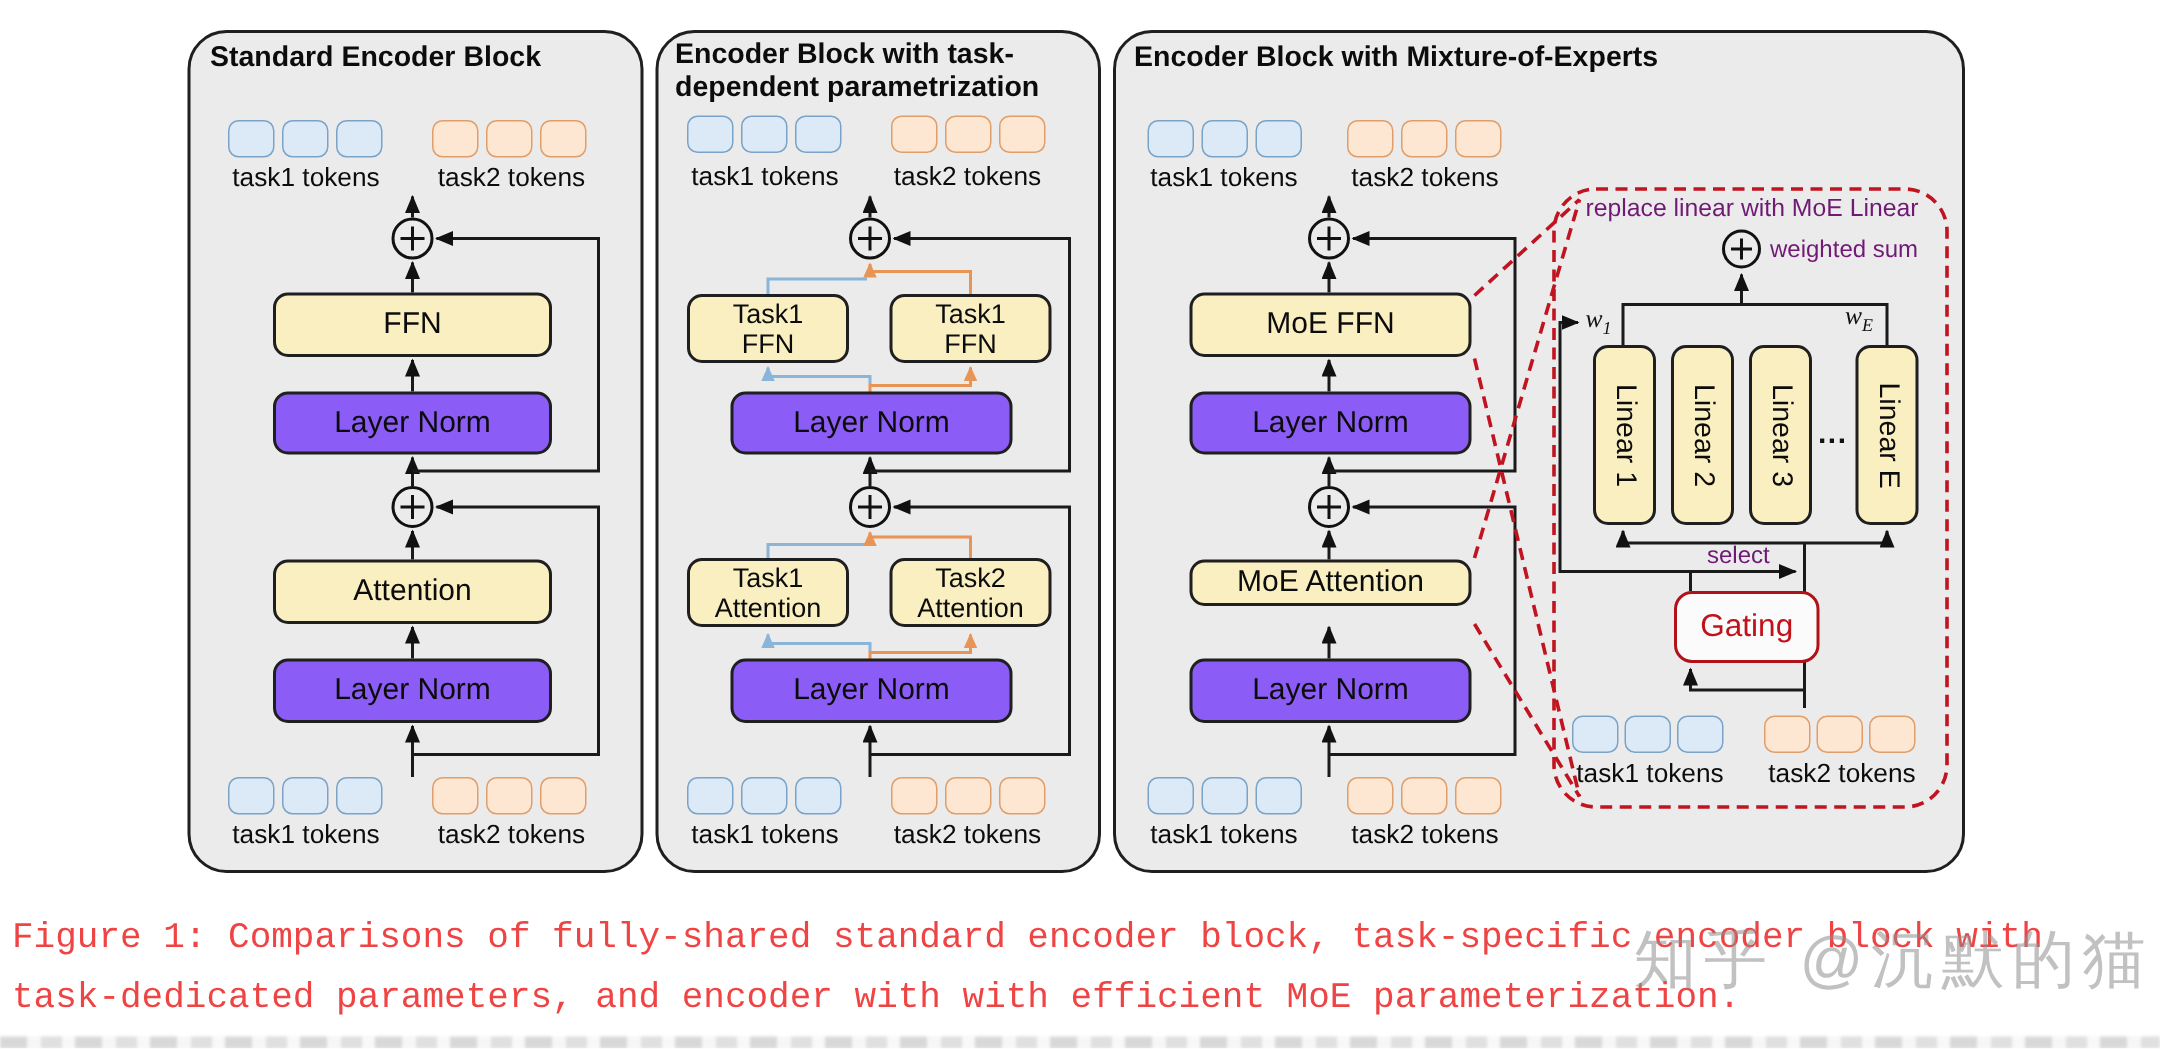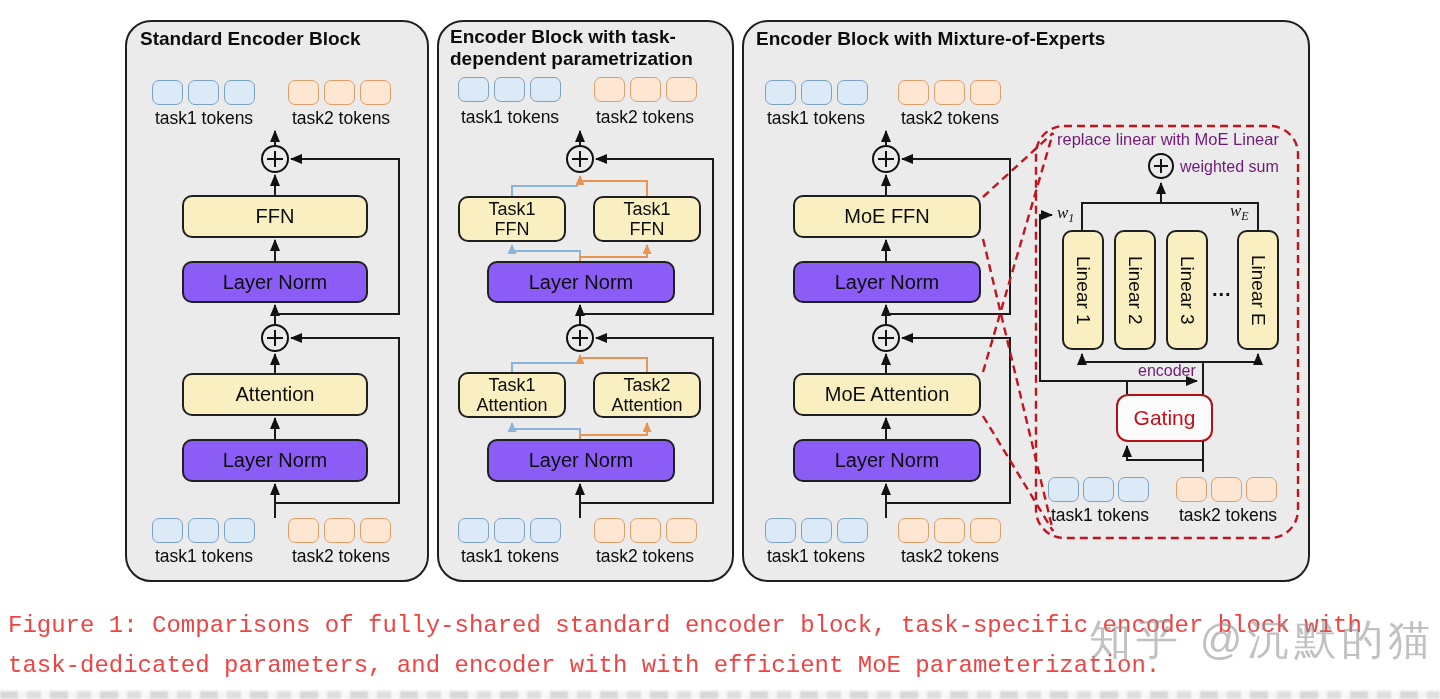--- a/index.html
+++ b/index.html
@@ -241,21 +241,21 @@
       <div class="tok or"></div>
       <div class="tok or"></div>
   </div>
   <div class="lbl" style="left:746px; top:108px;">task1 tokens</div>
   <div class="lbl" style="left:880px; top:108px;">task2 tokens</div>
 
   <div class="plus" style="left:872px; top:145px;"></div>
   <div class="box yellow" style="left:793px; top:195px; width:188px; height:43px;">MoE FFN</div>
   <div class="box lnfill" style="left:793px; top:261px; width:188px; height:42px;">Layer Norm</div>
   <div class="plus" style="left:872px; top:324px;"></div>
-  <div class="box yellow" style="left:793px; top:373px; width:188px; height:43px;">MoE Attention</div>
+  <div class="box yellow" style="left:793px; top:373px; width:188px; height:31px;">MoE Attention</div>
   <div class="box lnfill" style="left:793px; top:439px; width:188px; height:43px;">Layer Norm</div>
 
   <div class="toks" style="left:765px; top:518px;">
     <div class="tok blue"></div>
       <div class="tok blue"></div>
       <div class="tok blue"></div>
   </div>
   <div class="toks" style="left:898px; top:518px;">
     <div class="tok or"></div>
       <div class="tok or"></div>
@@ -270,21 +270,21 @@
 
   <div class="wlab" style="left:1057px; top:203px;"><span>w</span><sub>1</sub></div>
   <div class="wlab" style="left:1230px; top:201px;"><span>w</span><sub>E</sub></div>
 
   <div class="vexp" style="left:1062px; top:230px; width:42px; height:120px;">Linear 1</div>
   <div class="vexp" style="left:1114px; top:230px; width:42px; height:120px;">Linear 2</div>
   <div class="vexp" style="left:1166px; top:230px; width:42px; height:120px;">Linear 3</div>
   <div class="dots" style="left:1212px; top:278px;">...</div>
   <div class="vexp" style="left:1237px; top:230px; width:42px; height:120px;">Linear E</div>
 
-  <div class="note" style="left:1138px; top:362px;">encoder</div>
+  <div class="note" style="left:1138px; top:362px;">select</div>
   <div class="gating" style="left:1080px; top:394px; width:97px; height:48px;margin-left:36px;">Gating</div>
 
   <div class="toks" style="left:1048px; top:477px; gap:4px;">
     <div class="tok blue"></div>
       <div class="tok blue"></div>
       <div class="tok blue"></div>
   </div>
   <div class="toks" style="left:1176px; top:477px; gap:4px;">
     <div class="tok or"></div>
       <div class="tok or"></div>

